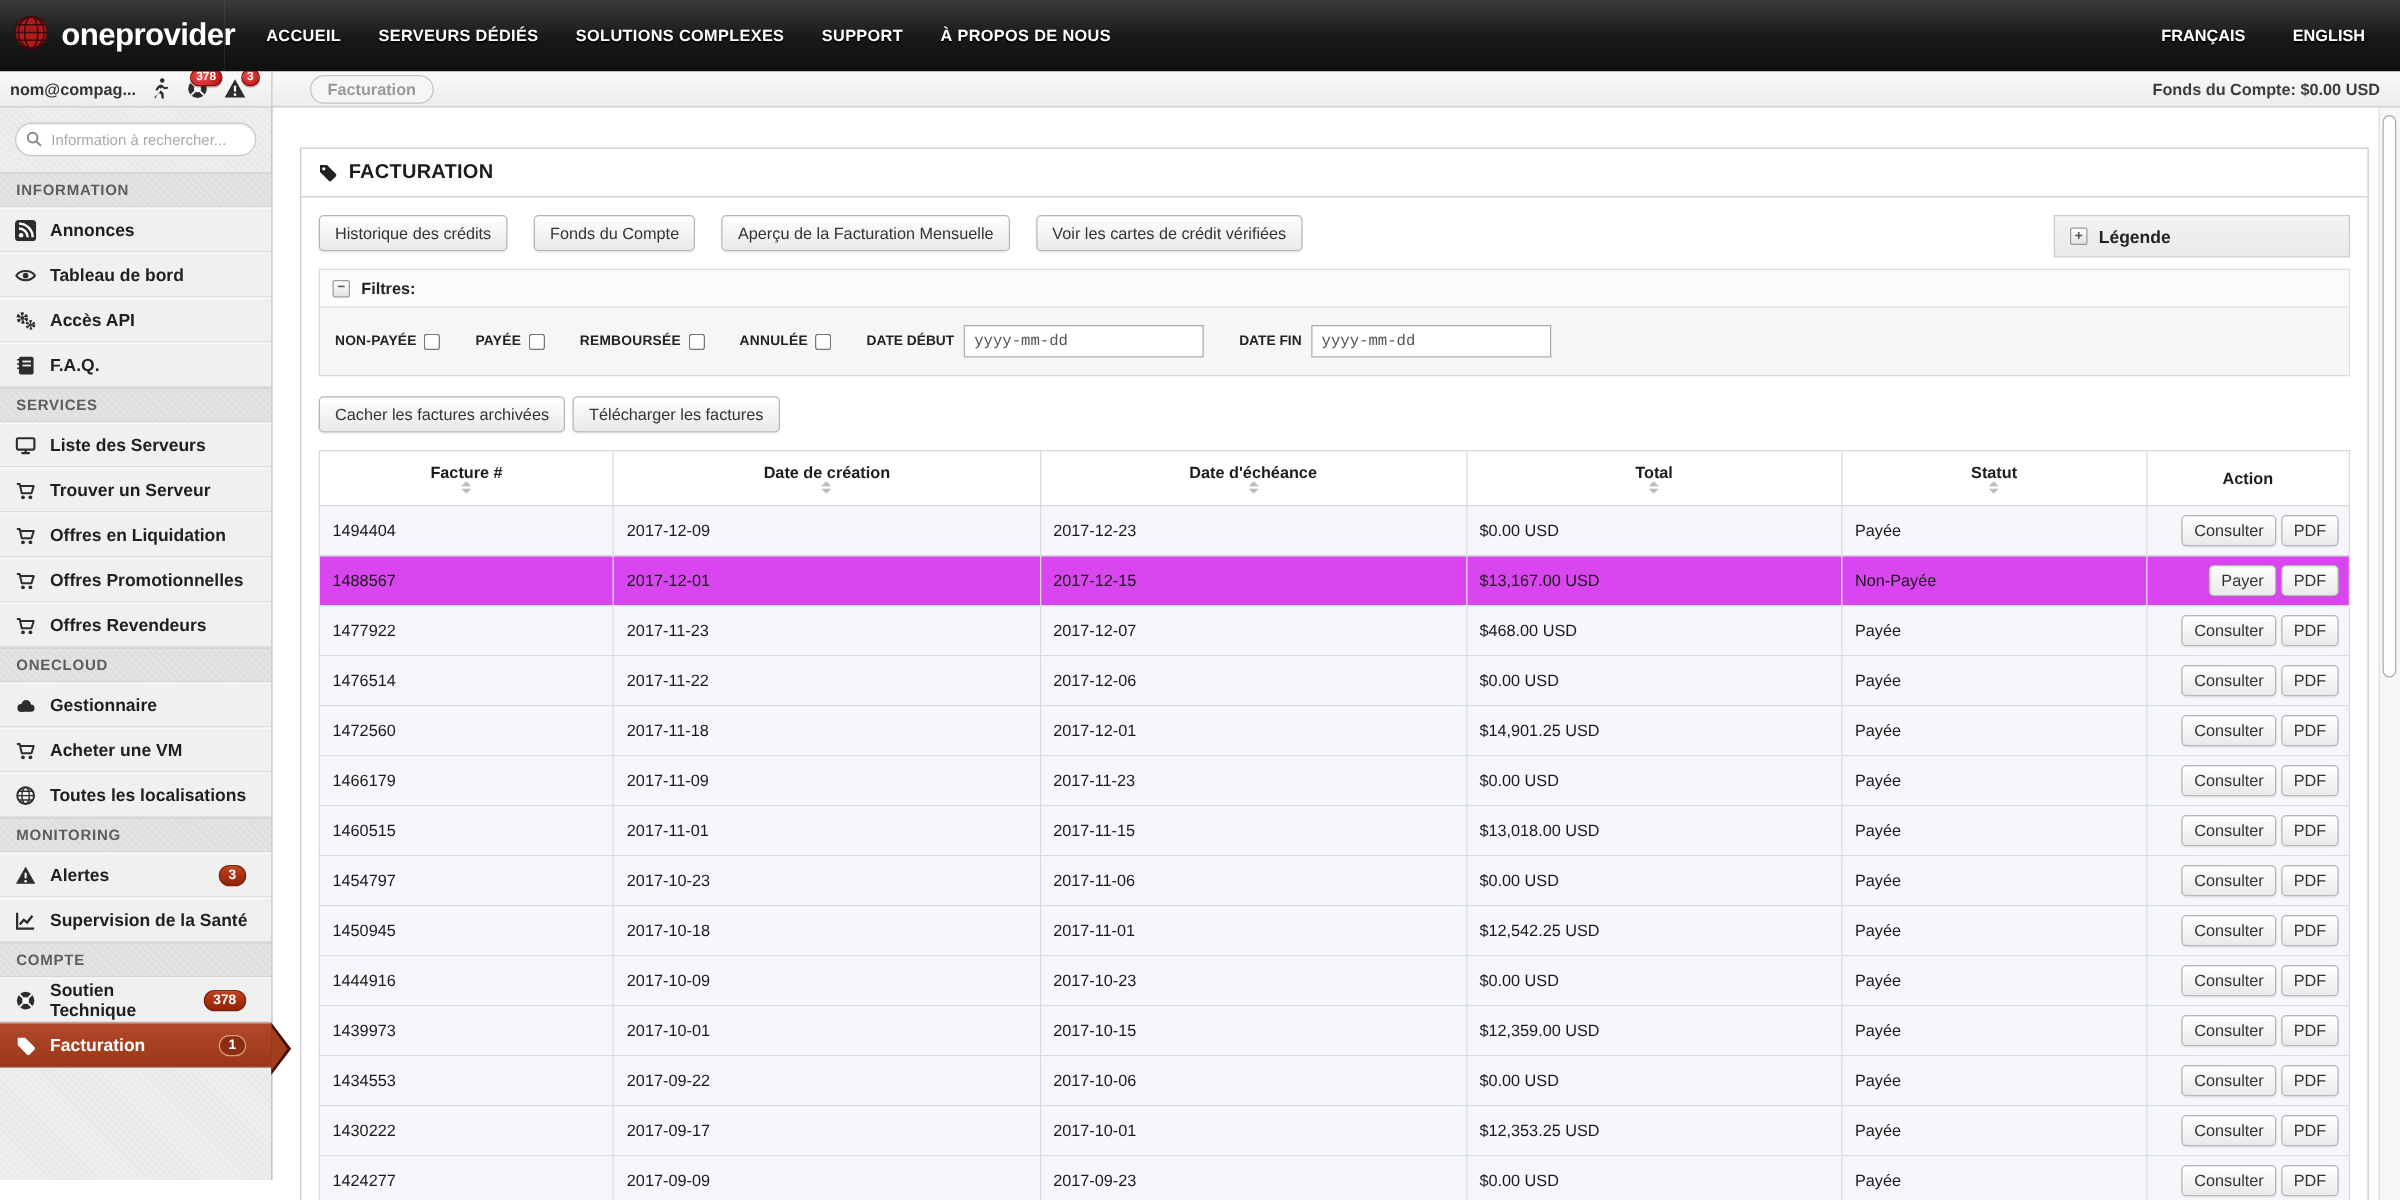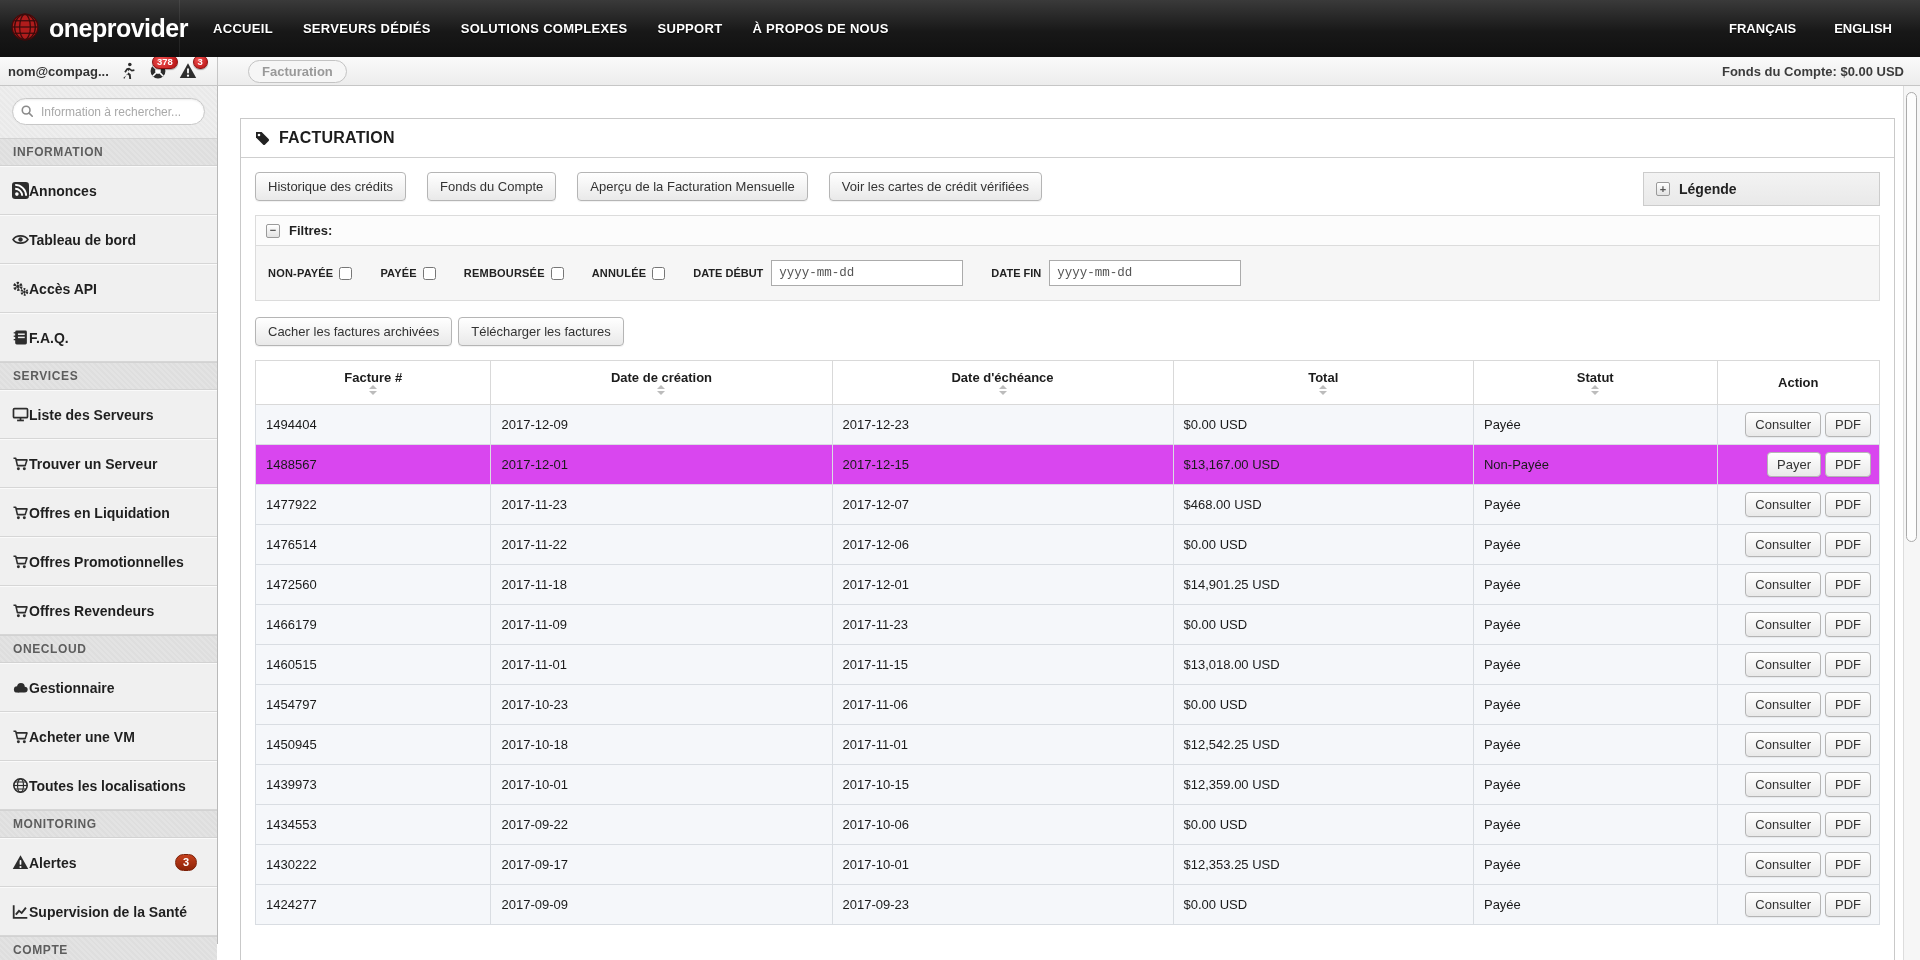--- a/index.html
+++ b/index.html
@@ -40,21 +40,21 @@
   .search-wrap { position:relative; padding:12px 12px 13px; }
   .search-input { width:100%; height:27px; border:1px solid #c8c8c8; border-radius:14px; background:#fff;
     padding:0 10px 0 28px; font-size:12px; color:#444; box-shadow:inset 0 1px 2px rgba(0,0,0,.08); outline:none;
     font-family:"Liberation Sans",sans-serif; }
   .search-input::placeholder { color:#a9a9a9; }
   .search-ic { position:absolute; left:20px; top:18px; width:14px; height:14px; color:#8a8a8a; }
   .search-ic svg { width:14px; height:14px; display:block; }
   .sb-header { height:28px; display:flex; align-items:center; padding:0 13px; font-size:12px; font-weight:bold;
     color:#5d5d5d; letter-spacing:.6px; background:#e3e3e3; border-top:1px solid #d2d2d2; border-bottom:1px solid #d2d2d2;
     background-image:repeating-linear-gradient(45deg, rgba(0,0,0,.025) 0 2px, transparent 2px 4px); }
-  .sb-item { height:49px; display:flex; align-items:center; padding:0 12px; font-size:14px; font-weight:600;
+  .sb-item { height:36px; display:flex; align-items:center; gap:11px; padding:0 12px; font-size:14px; font-weight:600;
     color:#1f1f1f; background:#f0f0f0; border-bottom:1px solid #d6d6d6; border-top:1px solid #fafafa; cursor:pointer; }
   .sb-item .icon { width:17px; height:17px; color:#2d2d2d; flex:0 0 auto; }
   .sb-item .icon svg { width:17px; height:17px; display:block; }
   .sb-badge { margin-left:auto; margin-right:8px; background:linear-gradient(#c4401d,#8e2408); border:1px solid #7c2007;
     border-radius:10px; color:#fff; font-size:11px; font-weight:bold; padding:2px 7px; line-height:1; }
   .sb-item.active { background:linear-gradient(#b2482a,#9a3817); color:#fff; border-top-color:#c2663f;
     border-bottom-color:#7c2a0e; position:relative; }
   .sb-item.active .icon { color:#fff; }
   .sb-item.active::before { content:''; position:absolute; right:-16px; top:-1px;
     border-top:21px solid transparent; border-bottom:21px solid transparent; border-left:16px solid #401104; }
@@ -573,20 +573,28 @@
             </tr>
             <tr class="row">
               <td>1450945</td>
               <td>2017-10-18</td>
               <td>2017-11-01</td>
               <td>$12,542.25 USD</td>
               <td>Payée</td>
               <td class="action-cell"><button class="btn btn-sm">Consulter</button><button class="btn btn-sm">PDF</button></td>
             </tr>
             <tr class="row">
+              <td>1444916</td>
+              <td>2017-10-09</td>
+              <td>2017-10-23</td>
+              <td>$0.00 USD</td>
+              <td>Payée</td>
+              <td class="action-cell"><button class="btn btn-sm">Consulter</button><button class="btn btn-sm">PDF</button></td>
+            </tr>
+            <tr class="row">
               <td>1439973</td>
               <td>2017-10-01</td>
               <td>2017-10-15</td>
               <td>$12,359.00 USD</td>
               <td>Payée</td>
               <td class="action-cell"><button class="btn btn-sm">Consulter</button><button class="btn btn-sm">PDF</button></td>
             </tr>
             <tr class="row">
               <td>1434553</td>
               <td>2017-09-22</td>

